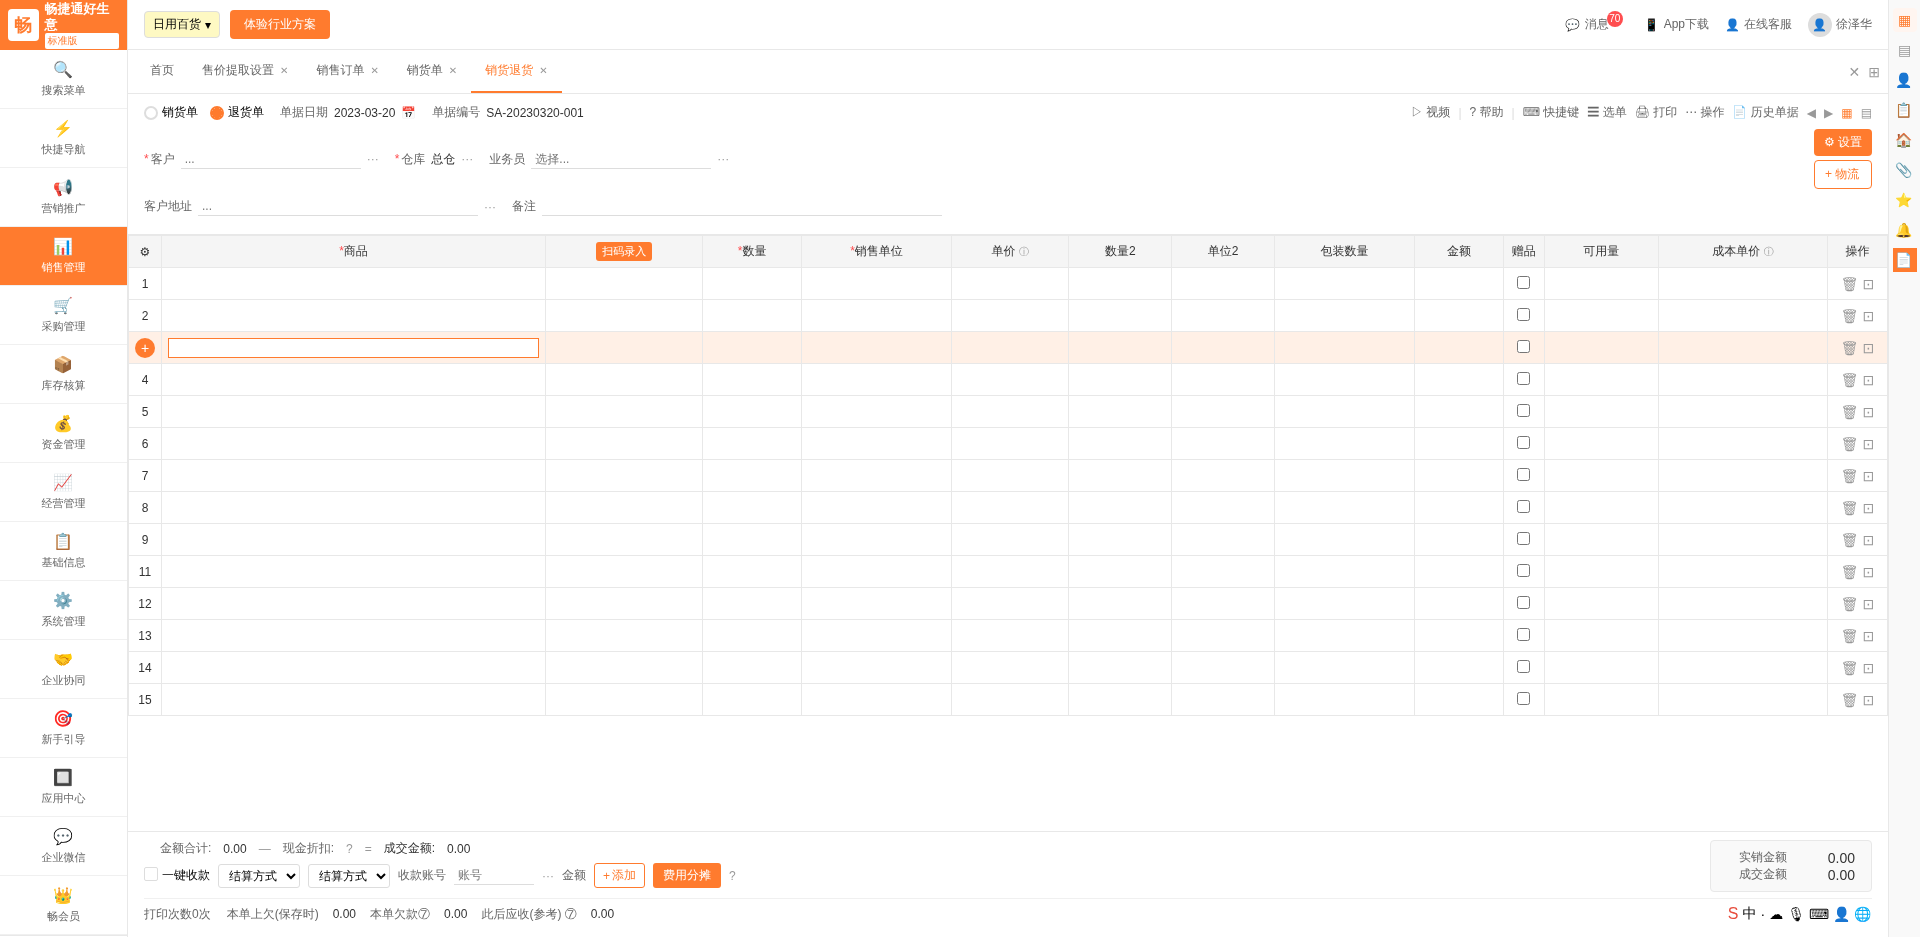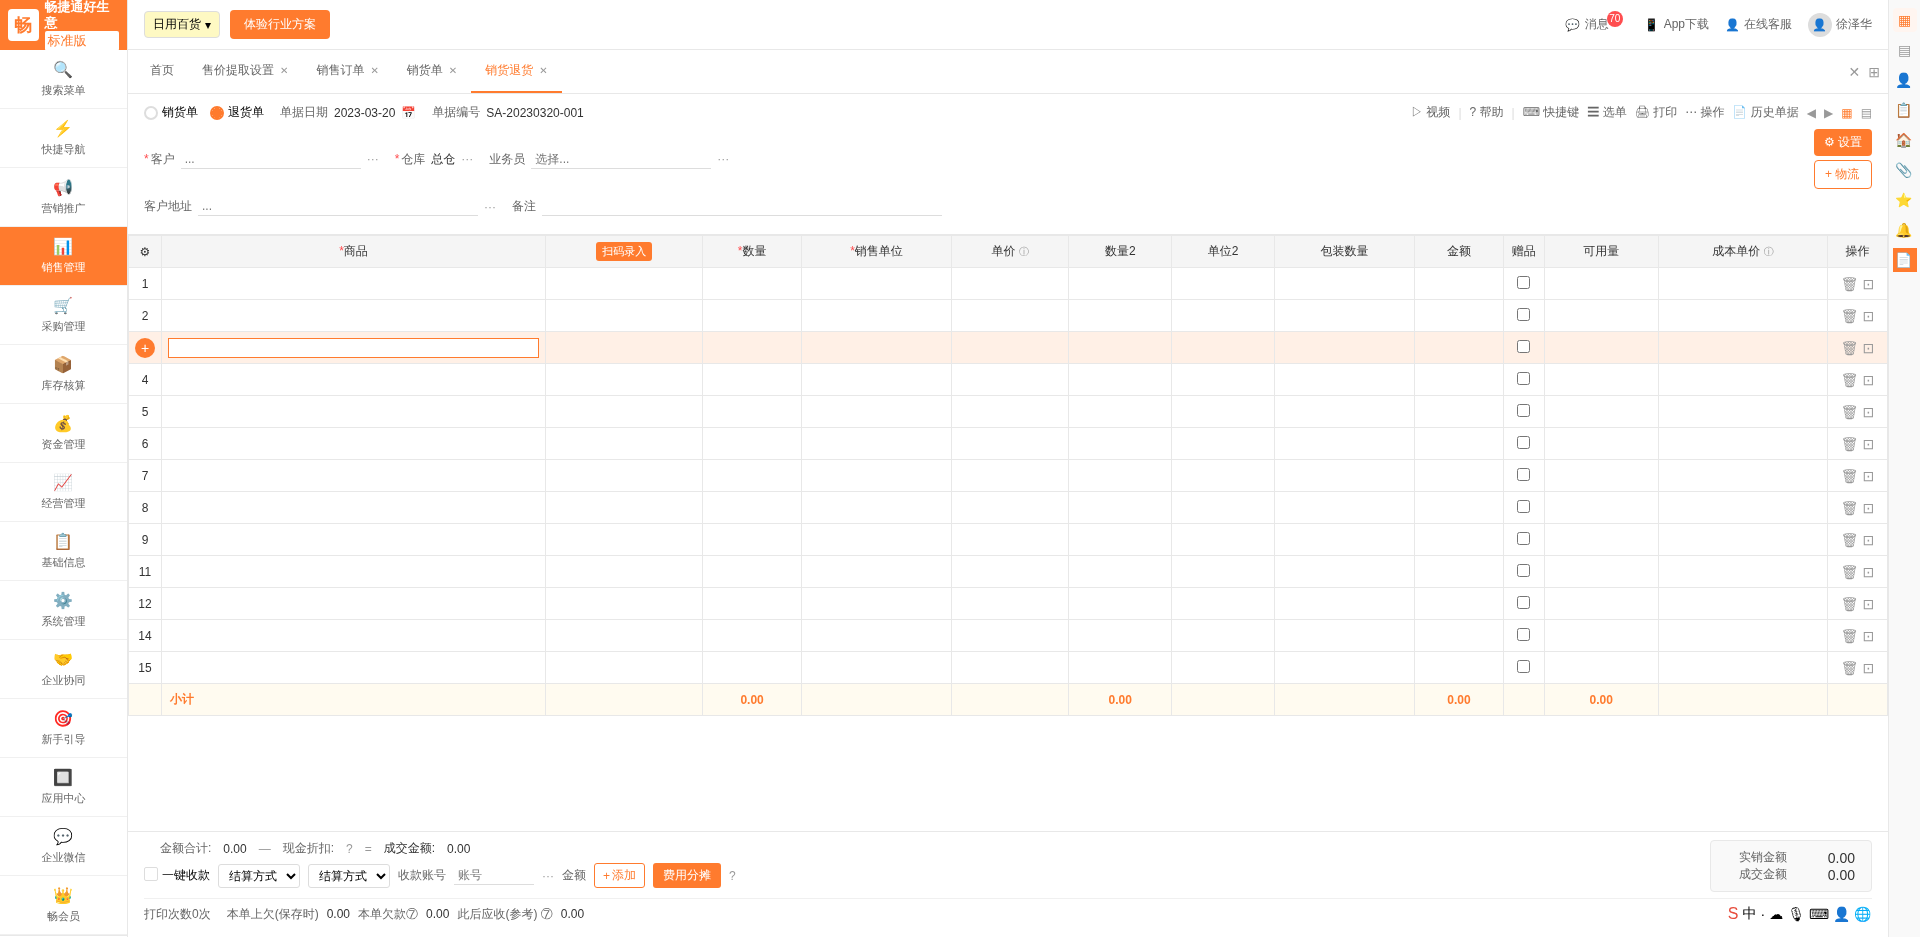--- a/index.html
+++ b/index.html
@@ -2,21 +2,21 @@
 <html><head>
   <meta charset="utf-8">
   <style>
     * { box-sizing: border-box; margin: 0; padding: 0; font-family: 'Microsoft YaHei', Arial, sans-serif; font-size: 12px; }
     body { background: #f5f5f5; display: flex; height: 937px; overflow: hidden; }
 
     
     .sidebar { width: 128px; background: #fff; display: flex; flex-direction: column; border-right: 1px solid #e8e8e8; flex-shrink: 0; }
     .sidebar-logo { background: #ff7b2e; padding: 10px 8px; display: flex; align-items: center; gap: 6px; height: 50px; }
     .sidebar-logo-text { color: #fff; font-size: 13px; font-weight: bold; line-height: 1.2; }
-    .sidebar-logo-badge { background: #fff; color: #ff7b2e; font-size: 13px; padding: 1px 3px; border-radius: 2px; }
+    .sidebar-logo-badge { background: #fff; color: #ff7b2e; font-size: 10px; padding: 1px 3px; border-radius: 2px; }
     .sidebar-item { display: flex; flex-direction: column; align-items: center; padding: 10px 5px; cursor: pointer; color: #666; gap: 4px; border-bottom: 1px solid #f0f0f0; }
     .sidebar-item.active { background: #ff7b2e; color: #fff; }
     .sidebar-item .icon { font-size: 16px; }
     .sidebar-item .label { font-size: 11px; text-align: center; }
     .sidebar-bottom { margin-top: auto; display: flex; align-items: center; justify-content: space-around; padding: 10px; border-top: 1px solid #e8e8e8; }
 
     
     .main { flex: 1; display: flex; flex-direction: column; overflow: hidden; }
 
     
@@ -569,20 +569,41 @@
             <td></td>
             <td></td>
             <td class="action-cell">
               <div class="action-icons">
                 <span class="action-icon">🗑</span>
                 <span class="action-icon">⊡</span>
               </div>
             </td>
           </tr>
         <tr>
+            <td class="row-num">13</td>
+            <td></td>
+            <td></td>
+            <td></td>
+            <td></td>
+            <td></td>
+            <td></td>
+            <td></td>
+            <td></td>
+            <td></td>
+            <td class="checkbox-cell"><input type="checkbox" style=""></td>
+            <td></td>
+            <td></td>
+            <td class="action-cell">
+              <div class="action-icons">
+                <span class="action-icon">🗑</span>
+                <span class="action-icon">⊡</span>
+              </div>
+            </td>
+          </tr>
+        <tr>
             <td class="row-num">14</td>
             <td></td>
             <td></td>
             <td></td>
             <td></td>
             <td></td>
             <td></td>
             <td></td>
             <td></td>
             <td></td>
@@ -611,36 +632,20 @@
             <td></td>
             <td></td>
             <td class="action-cell">
               <div class="action-icons">
                 <span class="action-icon">🗑</span>
                 <span class="action-icon">⊡</span>
               </div>
             </td>
           </tr>
 
-        <tr class="table-footer">
-          <td></td>
-          <td style="text-align:left;padding-left:8px;font-weight:bold;">小计</td>
-          <td></td>
-          <td style="color:#ff7b2e;font-weight:bold;">0.00</td>
-          <td></td>
-          <td></td>
-          <td style="color:#ff7b2e;font-weight:bold;">0.00</td>
-          <td></td>
-          <td></td>
-          <td style="color:#ff7b2e;font-weight:bold;">0.00</td>
-          <td></td>
-          <td style="color:#ff7b2e;font-weight:bold;">0.00</td>
-          <td></td>
-          <td></td>
-        </tr>
       </tbody>
     </table>
   </div>
 
   <div class="bottom-area">
 
     <div style="display:flex;align-items:flex-start;gap:16px;">
       <div style="flex:1;">
 
         <div class="bottom-row">
@@ -688,21 +693,21 @@
         <div class="summary-row">
           <span class="summary-label">成交金额</span>
           <span class="summary-value">0.00</span>
         </div>
       </div>
     </div>
 
     <div style="display:flex;align-items:center;margin-top:6px;">
       <div class="bottom-info" style="flex:1;">
         <span class="info-item">打印次数0次</span>
-        <div style="display:flex;align-items:center;gap:8px;">
+        <div style="display:flex;align-items:center;gap:14px;">
           <span style="color:#666;">本单上欠(保存时)</span>
           <span style="color:#333;font-weight:500;">0.00</span>
           <span style="color:#666;">本单欠款⑦</span>
           <span style="color:#333;font-weight:500;">0.00</span>
           <span style="color:#666;text-align:center;">此后应收(参考) ⑦</span>
           <span style="color:#333;font-weight:500;">0.00</span>
         </div>
 
         <div style="display:flex;align-items:center;gap:4px;margin-left:auto;">
           <span style="font-size:16px;color:#e74c3c;">S</span>

